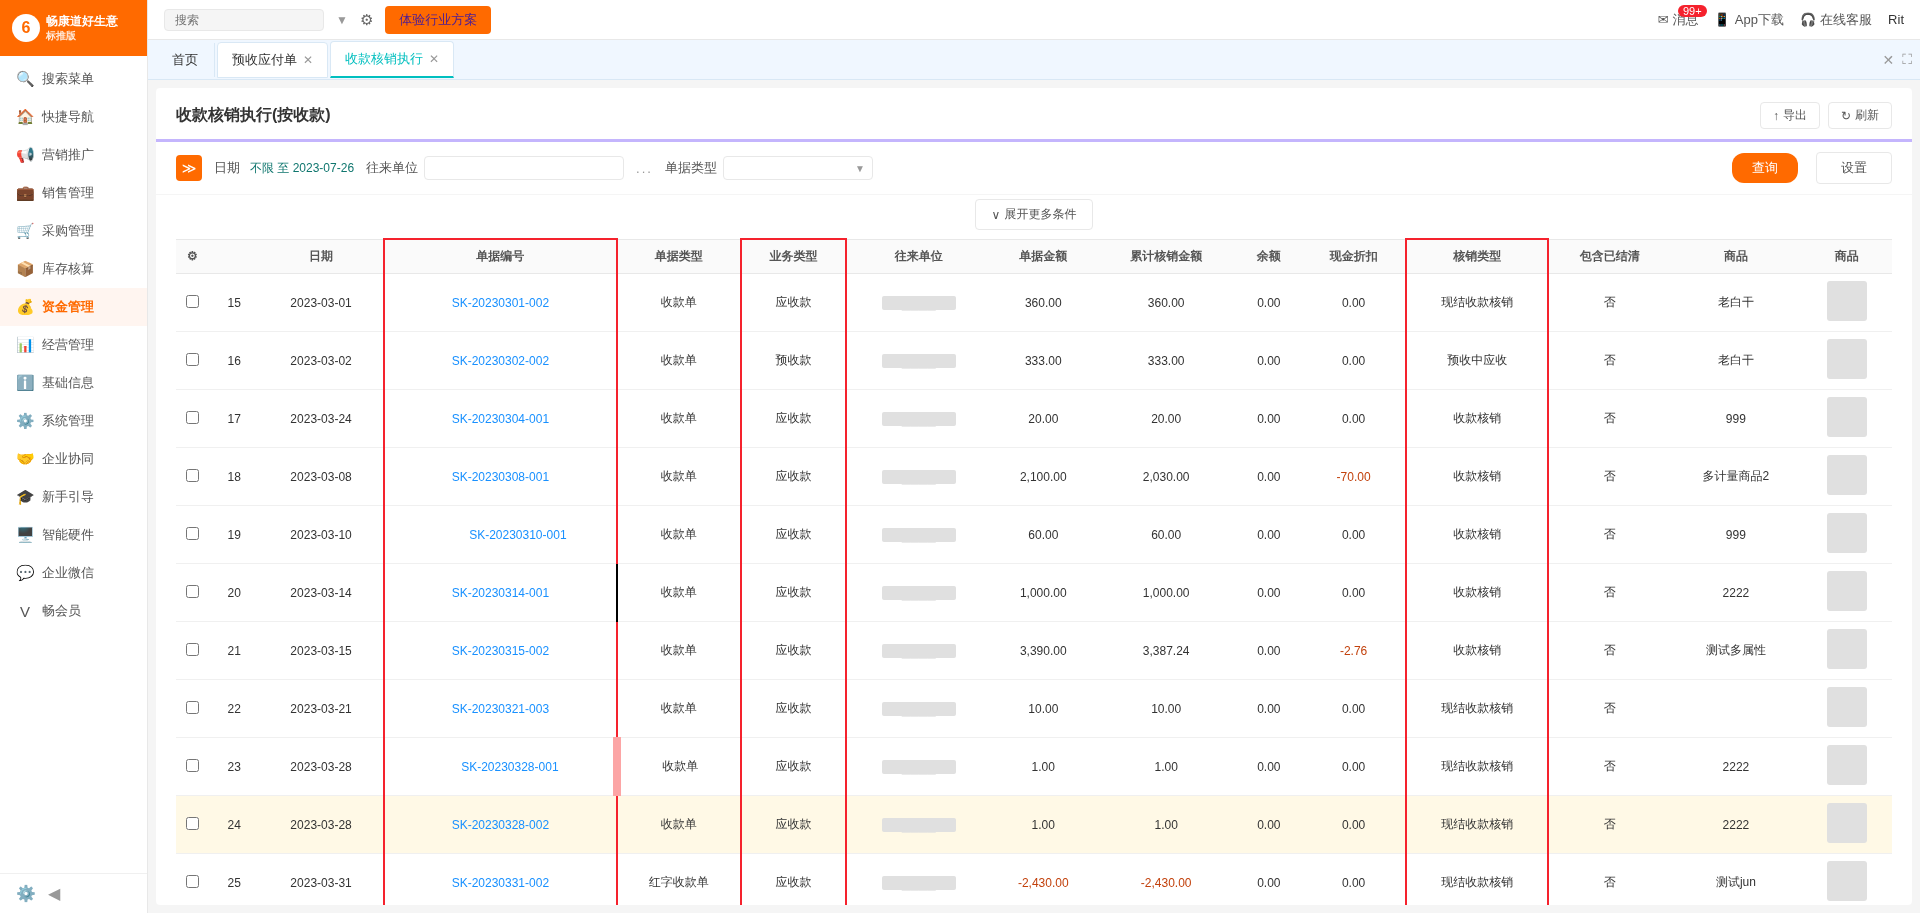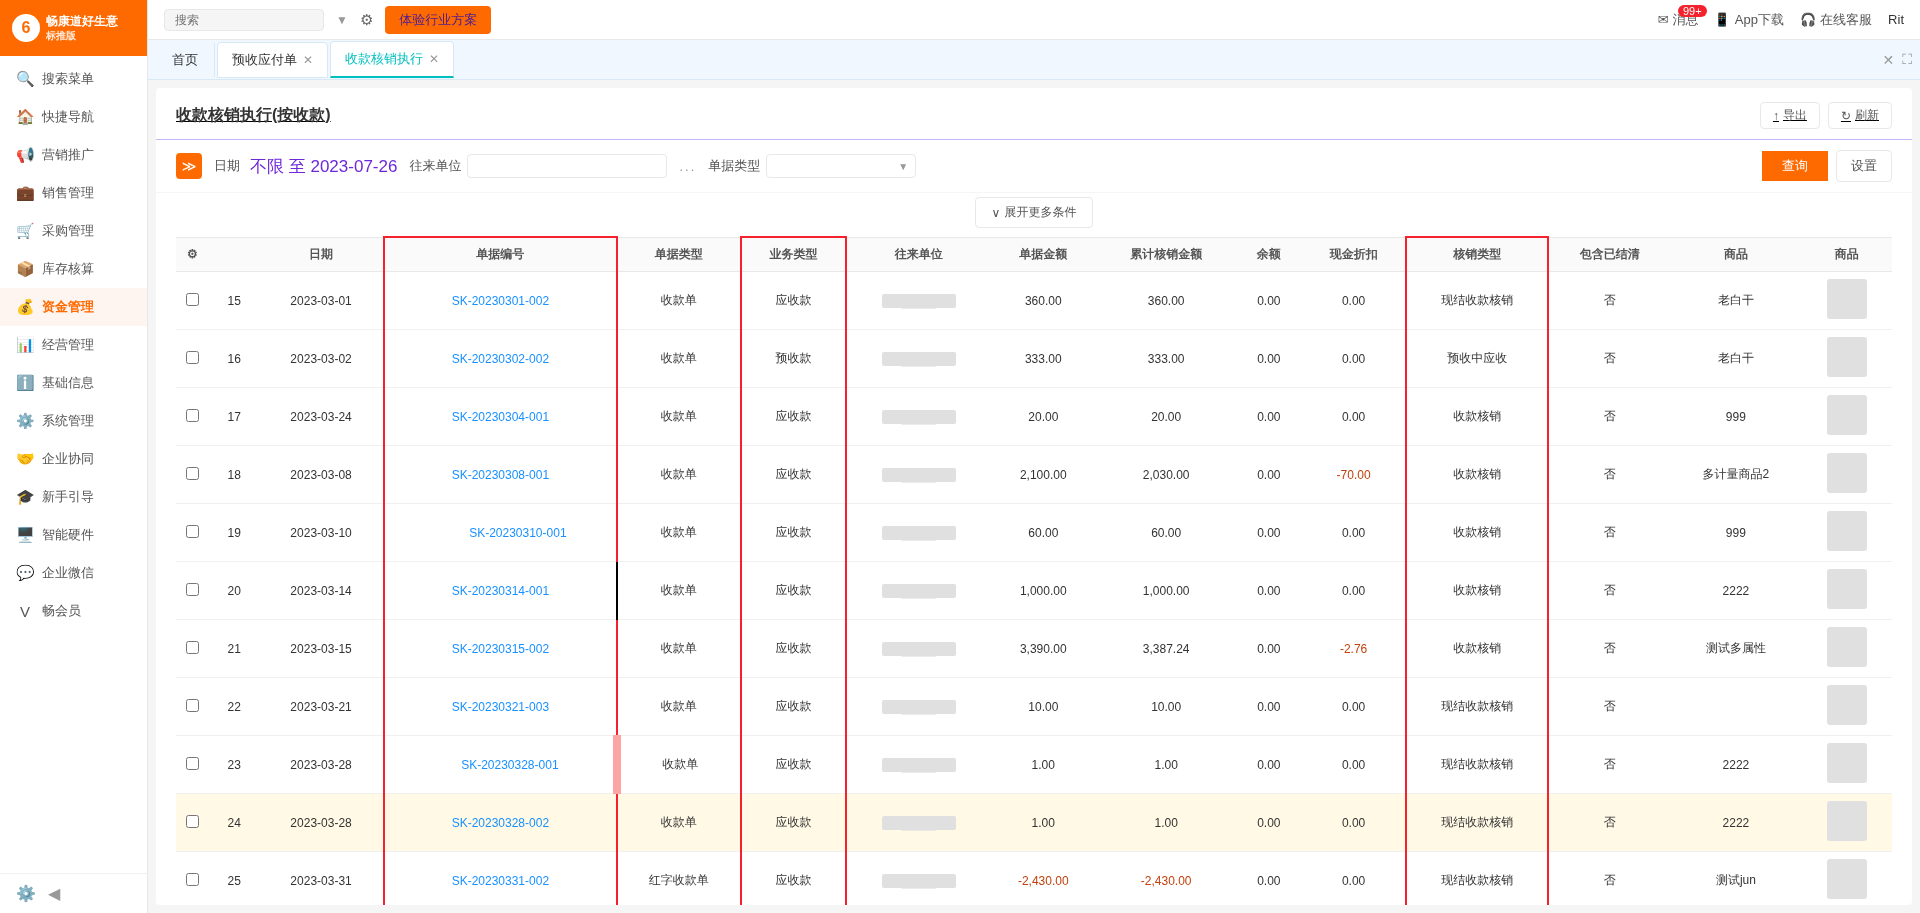--- a/index.html
+++ b/index.html
@@ -33,42 +33,42 @@
     .tabbar { height: 40px; background: #f0f7ff; border-bottom: 1px solid #d9e8f5; display: flex; align-items: center; padding: 0 8px; gap: 0; }
     .tab-home { padding: 8px 16px; color: #333; cursor: pointer; font-size: 13px; border-right: 1px solid #d9e8f5; }
     .tab-item { display: flex; align-items: center; gap: 6px; padding: 8px 14px; background: #fff; border-radius: 4px 4px 0 0; color: #333; cursor: pointer; font-size: 13px; border: 1px solid #d9e8f5; margin-left: 2px; }
     .tab-item.active { background: #fff; color: #00bfbf; border-bottom: 2px solid #00bfbf; }
     .tab-close { color: #999; font-size: 12px; cursor: pointer; }
     .tabbar-right { margin-left: auto; display: flex; align-items: center; gap: 8px; }
     .tabbar-icon { color: #999; font-size: 14px; cursor: pointer; }
 
     
     .page-content { flex: 1; overflow: auto; background: #fff; margin: 8px; border-radius: 4px; }
-    .page-header { padding: 14px 20px 10px; display: flex; align-items: center; justify-content: space-between; border-bottom: 1px solid #c4b5fd; text-decoration: underline; }
+    .page-header { padding: 14px 20px 10px; display: flex; align-items: center; justify-content: space-between; border-bottom: 3px solid #c4b5fd; }
     .page-title { font-size: 16px; font-weight: bold; color: #333; }
     .page-actions { display: flex; gap: 8px; }
     .btn-export { background: #fff; border: 1px solid #e8e8e8; border-radius: 4px; padding: 4px 12px; font-size: 12px; color: #555; cursor: pointer; display: flex; align-items: center; gap: 4px; }
     .btn-refresh { background: #fff; border: 1px solid #e8e8e8; border-radius: 4px; padding: 4px 12px; font-size: 12px; color: #555; cursor: pointer; display: flex; align-items: center; gap: 4px; }
 
     
     .filter-bar { padding: 10px 20px; display: flex; align-items: center; gap: 12px; border-bottom: 1px solid #f5f5f5; flex-wrap: wrap; }
     .filter-toggle { width: 26px; height: 26px; background: #ff6a00; color: #fff; border-radius: 4px; display: flex; align-items: center; justify-content: center; cursor: pointer; font-size: 14px; }
     .filter-group { display: flex; align-items: center; gap: 6px; }
     .filter-label { color: #555; font-size: 13px; }
     .filter-date-btns { display: flex; gap: 4px; }
     .filter-date-btn { padding: 3px 8px; border: 1px solid #e8e8e8; border-radius: 3px; font-size: 12px; color: #555; cursor: pointer; background: #fff; }
     .filter-date-btn.custom { background: #ff6a00; color: #fff; border-color: #ff6a00; }
-    .filter-date-range { color: #6d28d9; font-size: 17px; }
+    .filter-date-range { color: #0f766e; font-size: 12px; }
     .filter-input { border: 1px solid #e8e8e8; border-radius: 4px; padding: 4px 10px; font-size: 12px; color: #999; width: 200px; }
     .filter-dots { color: #999; letter-spacing: 2px; }
     .filter-select { border: 1px solid #e8e8e8; border-radius: 4px; padding: 4px 24px 4px 10px; font-size: 12px; color: #555; width: 150px; cursor: pointer; background: #fff; appearance: none; }
     .filter-select-wrap { position: relative; display: inline-block; }
     .filter-select-wrap::after { content: '▼'; position: absolute; right: 8px; top: 50%; transform: translateY(-50%); font-size: 10px; color: #999; pointer-events: none; }
-    .btn-query { background: #ff6a00; color: #fff; border: none; border-radius: 0; padding: 6px 20px; font-size: 13px; cursor: pointer; }
-    .btn-settings { background: #fff; border: 1px solid #e8e8e8; border-radius: 4px; padding: 6px 14px; font-size: 13px; color: #555; cursor: pointer; }
+    .btn-query { background: #ff6a00; color: #fff; border: none; border-radius: 12px; padding: 6px 20px; font-size: 13px; cursor: pointer; }
+    .btn-settings { background: #fff; border: 1px solid #e8e8e8; border-radius: 4px; padding: 6px 24px; font-size: 13px; color: #555; cursor: pointer; margin-left: 10px; }
     .filter-expand { padding: 6px 16px; border: 1px solid #e8e8e8; border-radius: 4px; font-size: 12px; color: #555; cursor: pointer; background: #fff; display: flex; align-items: center; gap: 4px; }
 
     
     .table-wrap { padding: 0 20px 10px; overflow-x: auto; }
     table { width: 100%; border-collapse: collapse; min-width: 1400px; }
     th { background: #fafafa; border-bottom: 1px solid #e8e8e8; border-top: 1px solid #e8e8e8; padding: 8px 10px; font-size: 12px; color: #555; font-weight: 600; text-align: center; white-space: nowrap; }
     td { border-bottom: 1px solid #f0f0f0; padding: 7px 10px; font-size: 12px; color: #333; text-align: center; white-space: nowrap; }
     tr.highlighted td { background: #fff9e6; }
     .link-text { color: #1890ff; cursor: pointer; text-decoration: none; }
     .red-val { color: #c2410c; }

